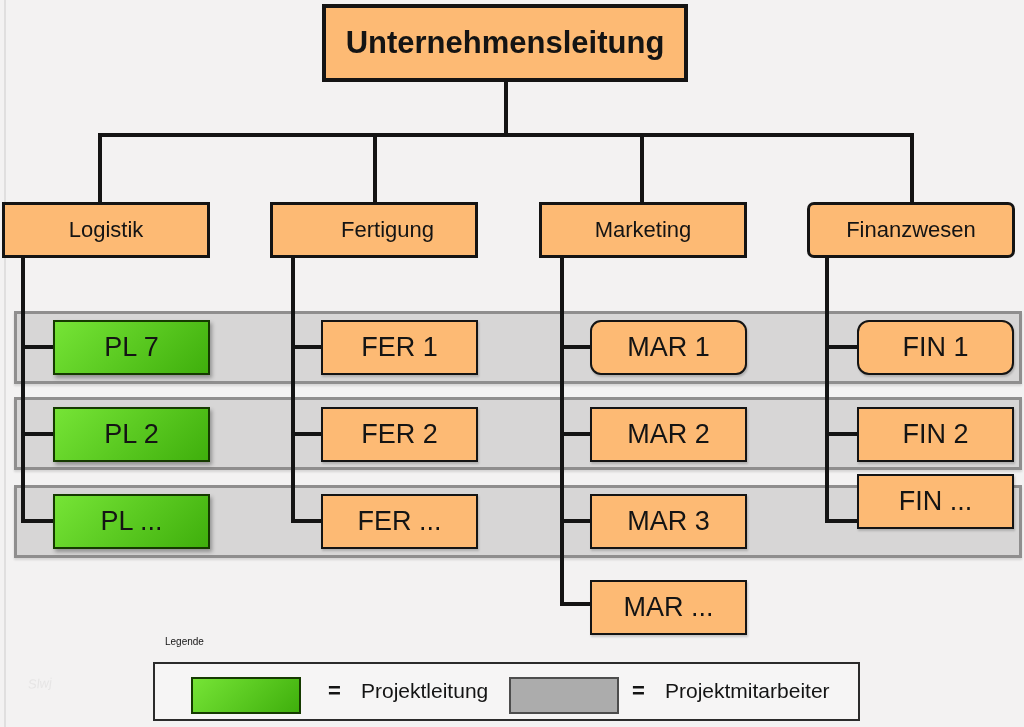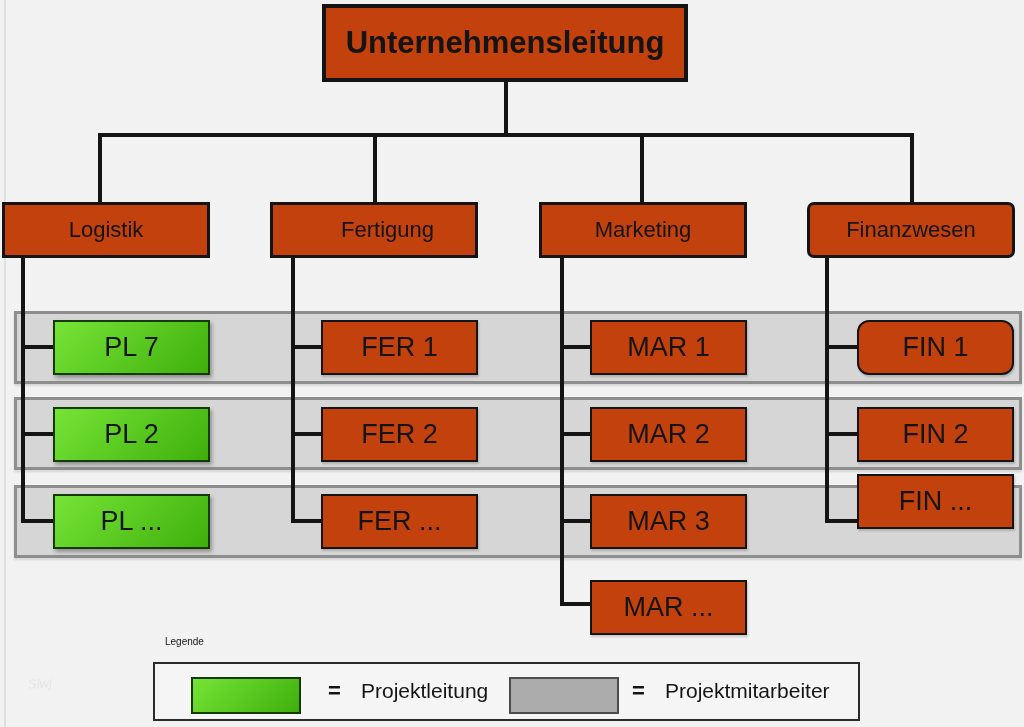--- a/index.html
+++ b/index.html
@@ -24,21 +24,21 @@
   .band{
     position:absolute;left:14px;width:1008px;height:73px;
     background:var(--band-gray);
     border:3px solid #8f8e8e;
     box-shadow:0 2px 2px rgba(0,0,0,0.12);
   }
   svg.lines{position:absolute;left:0;top:0;z-index:2;}
 
   .box{
     position:absolute;display:flex;align-items:center;justify-content:center;
-    background:#c2410c;border:3px solid var(--line-black);z-index:3;
+    background:#fdba74;border:3px solid var(--line-black);z-index:3;
     text-align:center;white-space:nowrap;
   }
   .box.top{
     left:322px;top:4px;width:366px;height:78px;
     border-width:4px;font-size:31px;font-weight:700;letter-spacing:0px;
   }
   .box.dept{top:202px;width:208px;height:56px;font-size:22px;}
   .box.member{
     width:157px;height:55px;border-width:2px;font-size:27px;
     box-shadow:1px 2px 2px rgba(0,0,0,0.18);
@@ -130,21 +130,21 @@
   <div class="box dept" style="left:807px;border-radius:7px;">Finanzwesen</div>
 
   <div class="box member green" style="left:53px;top:320px;">PL 7</div>
   <div class="box member green" style="left:53px;top:407px;">PL 2</div>
   <div class="box member green" style="left:53px;top:494px;">PL ...</div>
 
   <div class="box member" style="left:321px;top:320px;">FER 1</div>
   <div class="box member" style="left:321px;top:407px;">FER 2</div>
   <div class="box member" style="left:321px;top:494px;">FER ...</div>
 
-  <div class="box member" style="left:590px;top:320px;">MAR 1</div>
+  <div class="box member" style="left:590px;top:320px;border-radius:11px;">MAR 1</div>
   <div class="box member" style="left:590px;top:407px;">MAR 2</div>
   <div class="box member" style="left:590px;top:494px;">MAR 3</div>
   <div class="box member" style="left:590px;top:580px;">MAR ...</div>
 
   <div class="box member" style="left:857px;top:320px;border-radius:12px;">FIN 1</div>
   <div class="box member" style="left:857px;top:407px;">FIN 2</div>
   <div class="box member" style="left:857px;top:474px;">FIN ...</div>
 
   <div class="legend-heading">Legende</div>
   <div class="legend-box">

